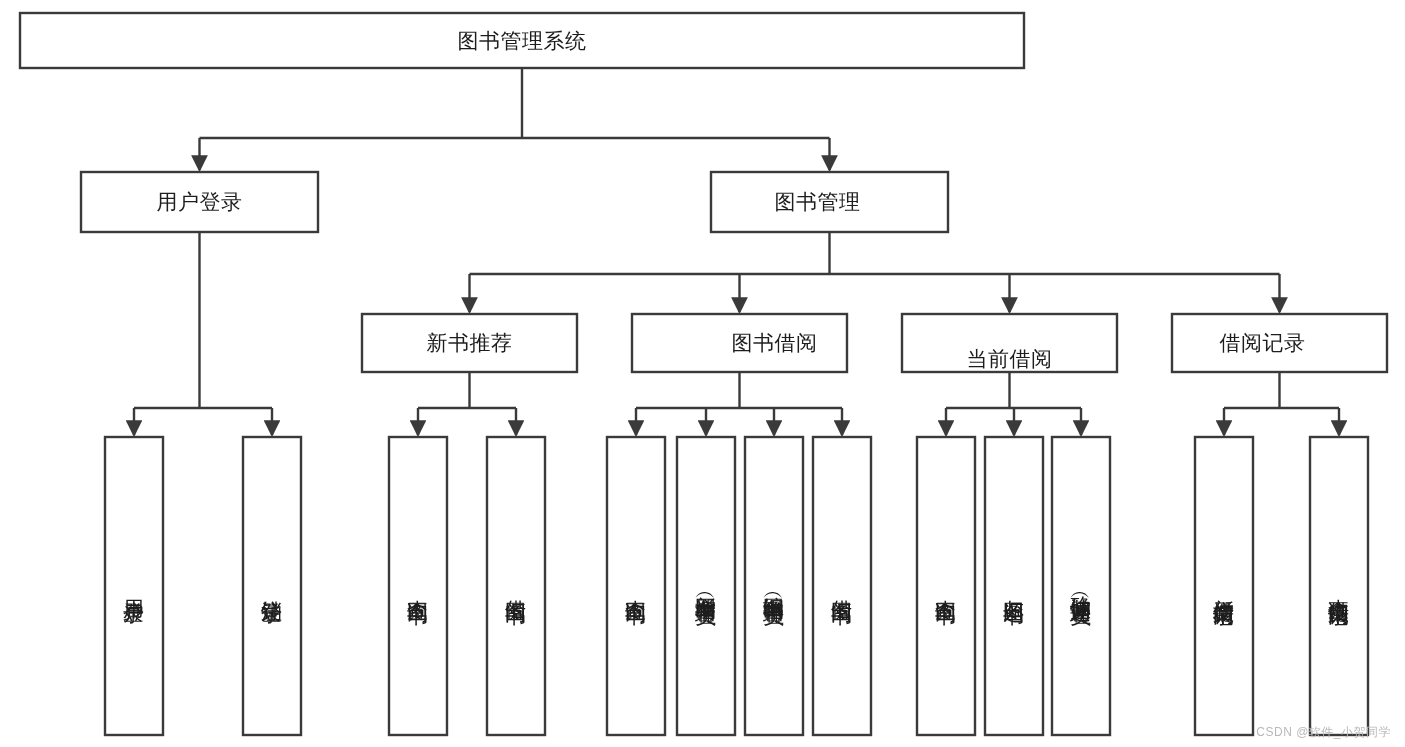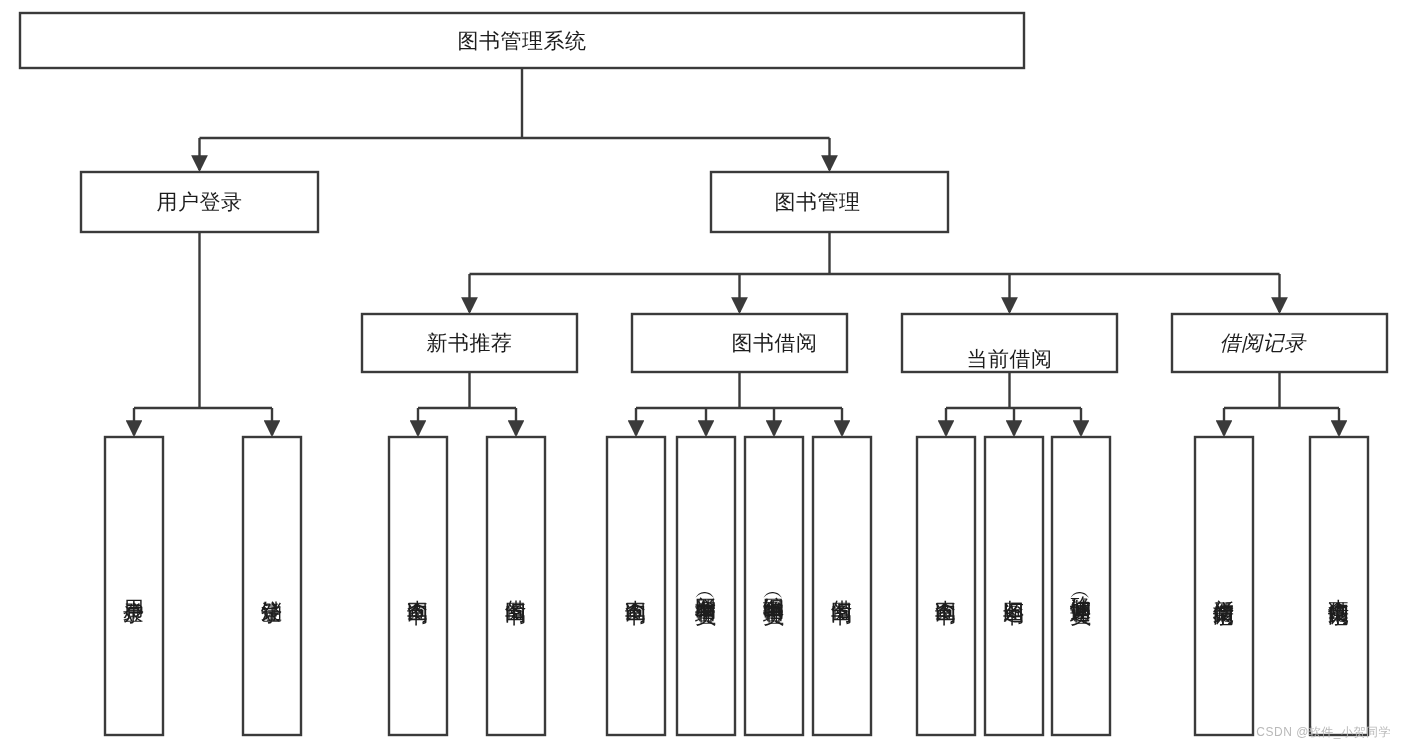--- a/index.html
+++ b/index.html
@@ -145,21 +145,21 @@
       </g>
   </svg>
 
   <div id="labels-layer">
       <div class="node-label-h" style="left: 20px; top: 13px; width: 1004px; height: 55px; border-radius: 21px;">图书管理系统</div>
       <div class="node-label-h" style="left: 81px; top: 172px; width: 237px; height: 60px;">用户登录</div>
       <div class="node-label-h" style="left: 711px; top: 172px; width: 213px; height: 60px; text-align: right;">图书管理</div>
       <div class="node-label-h" style="left: 362px; top: 314px; width: 215px; height: 58px;">新书推荐</div>
       <div class="node-label-h" style="left: 632px; top: 314px; width: 215px; height: 58px; margin-left: 35px;">图书借阅</div>
       <div class="node-label-h" style="left: 902px; top: 314px; width: 215px; height: 58px; margin-top: 16px;">当前借阅</div>
-      <div class="node-label-h" style="left: 1172px; top: 314px; width: 181px; height: 58px; font-style: italic;">借阅记录</div>
+      <div class="node-label-h" style="left: 1172px; top: 314px; width: 181px; height: 58px;">借阅记录</div>
       <div class="node-label-v" style="left: 105px; top: 437px; width: 58px; height: 298px;">用户登录</div>
       <div class="node-label-v" style="left: 243px; top: 437px; width: 58px; height: 298px;">注销登录</div>
       <div class="node-label-v" style="left: 389px; top: 437px; width: 58px; height: 298px;">查询图书</div>
       <div class="node-label-v" style="left: 487px; top: 437px; width: 58px; height: 298px;">借阅图书</div>
       <div class="node-label-v" style="left: 607px; top: 437px; width: 58px; height: 298px;">查询图书</div>
       <div class="node-label-v" style="left: 677px; top: 437px; width: 58px; height: 298px;">新增图书（管理员）</div>
       <div class="node-label-v" style="left: 745px; top: 437px; width: 58px; height: 298px;">编辑图书（管理员）</div>
       <div class="node-label-v" style="left: 813px; top: 437px; width: 58px; height: 298px;">借阅图书</div>
       <div class="node-label-v" style="left: 917px; top: 437px; width: 58px; height: 298px;">查询图书</div>
       <div class="node-label-v" style="left: 985px; top: 437px; width: 58px; height: 298px;">归还图书</div>

